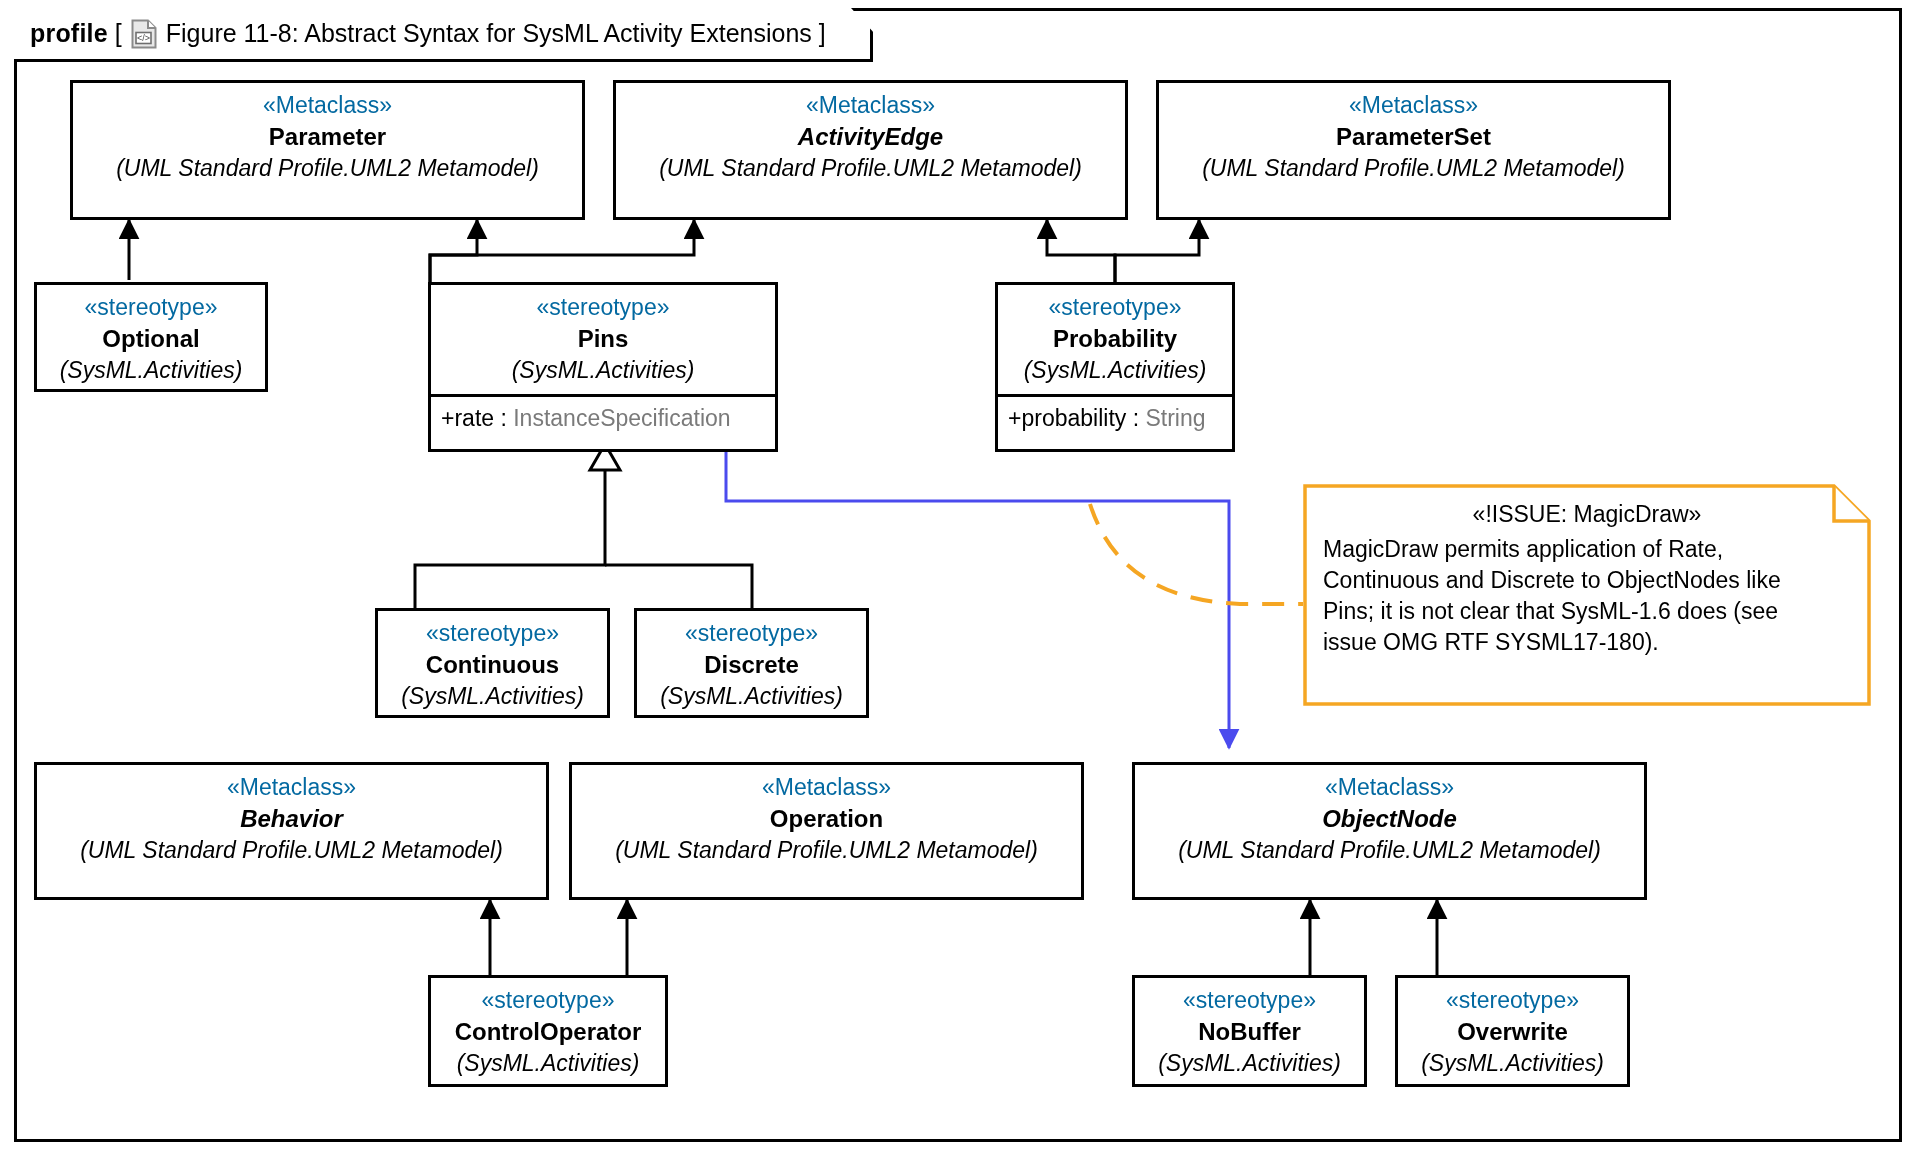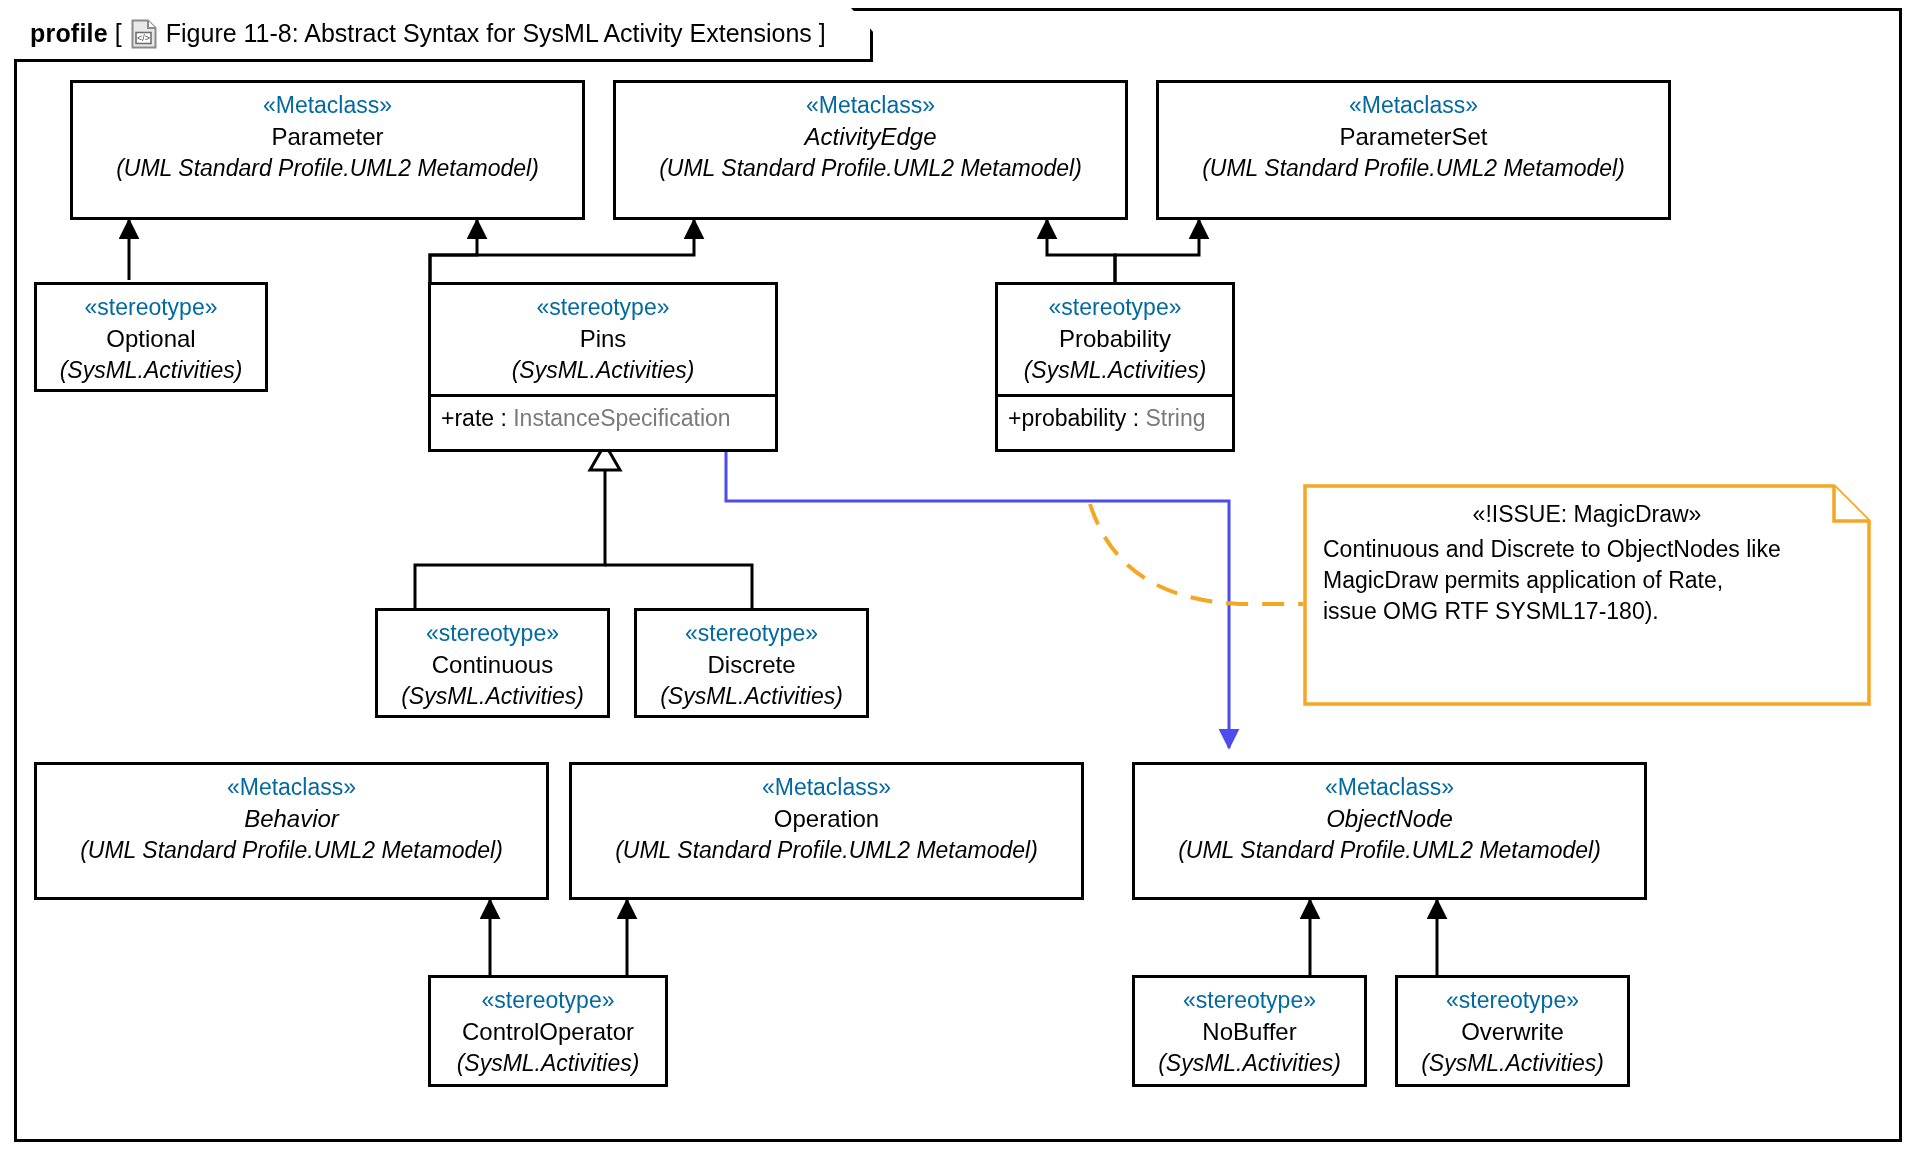--- a/index.html
+++ b/index.html
@@ -91,21 +91,21 @@
   }
   .kw {
     font-size: 23px;
     line-height: 30px;
     color: #0369a1;
     white-space: nowrap;
   }
   .nm {
     font-size: 24px;
     line-height: 33px;
-    font-weight: normal;
+    font-weight: bold;
     color: #000000;
     white-space: nowrap;
   }
   .nm.abstract {
     font-style: italic;
   }
   .pkg {
     font-size: 23px;
     line-height: 31px;
     color: #000000;
@@ -363,19 +363,20 @@
     </div>
   </div>
 
   <div id="issue-note" style="left:1303px; top:484px; width:568px; height:222px;">
     <svg width="568" height="222" viewBox="0 0 568 222" style="position:absolute;left:0;top:0;">
       <path d="M 2 2 H 531 L 566 37 V 220 H 2 Z" fill="#ffffff" stroke="#F5A623" stroke-width="3.5"></path>
       <path d="M 531 2 V 37 H 566" fill="#ffffff" stroke="#F5A623" stroke-width="3.5"></path>
     </svg>
     <div class="note-body">
       <div class="note-title">«!ISSUE: MagicDraw»</div>
+      <div class="note-text">MagicDraw permits application of Rate,</div>
       <div class="note-text">Continuous and Discrete to ObjectNodes like</div>
-      <div class="note-text">MagicDraw permits application of Rate,</div>
+      <div class="note-text">Pins; it is not clear that SysML-1.6 does (see</div>
       <div class="note-text">issue OMG RTF SYSML17-180).</div>
     </div>
   </div>
 
 </div>
 
 </body></html>

